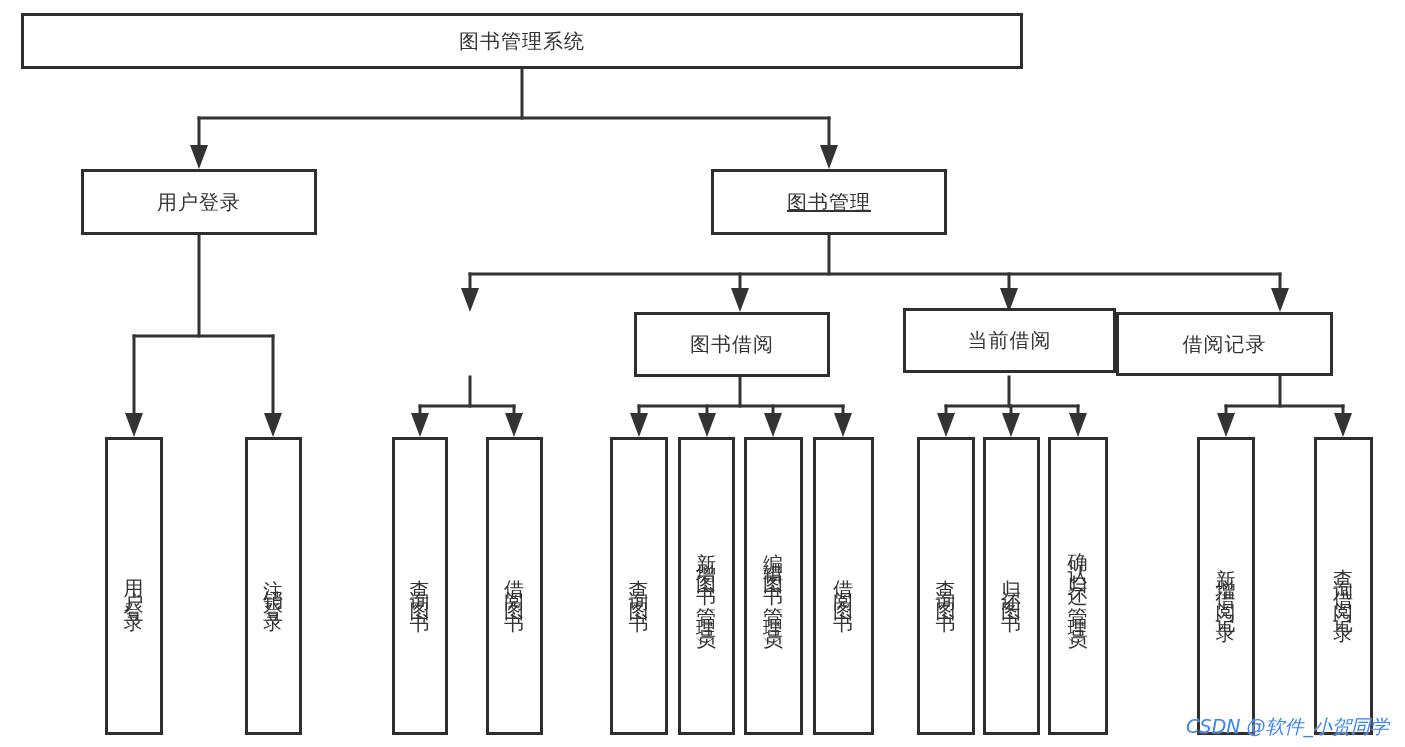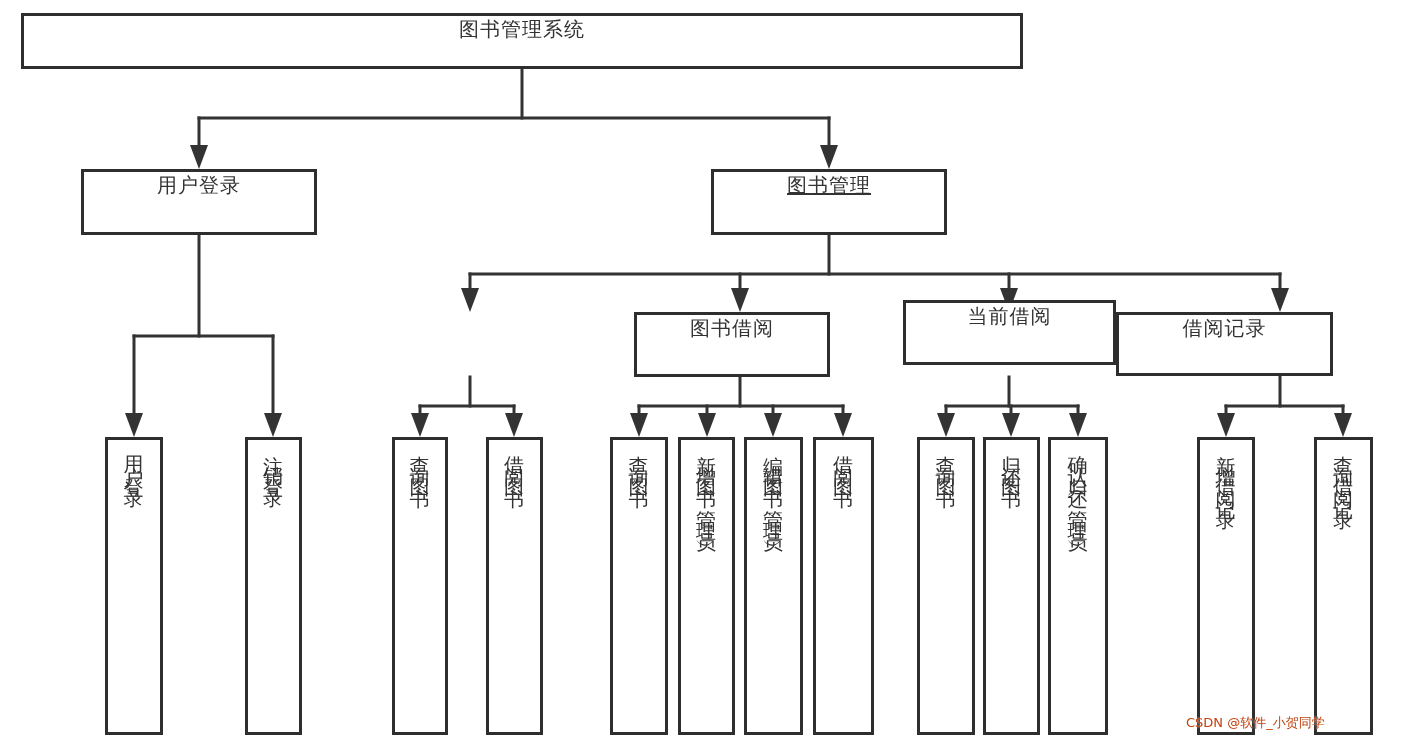--- a/index.html
+++ b/index.html
@@ -15,21 +15,21 @@
     position: absolute;
     left: 0; top: 0;
     width: 1405px; height: 747px;
   }
   .node {
     position: absolute;
     box-sizing: border-box;
     border: 3px solid #2e2e2e;
     background: #ffffff;
     display: flex;
-    align-items: flex-start;
+    align-items: center;
     justify-content: center;
     color: #333333;
   }
   .node.h {
     font-size: 20px;
     letter-spacing: 1px;
     white-space: nowrap;
   }
   .node.v {
     font-size: 20px;
@@ -38,24 +38,25 @@
     writing-mode: vertical-rl;
     text-orientation: mixed;
     letter-spacing: 11px;
     line-height: 1;
     white-space: nowrap;
   }
   #watermark {
     position: absolute;
     left: 1186px;
     top: 714px;
-    font-size: 13px;
-    color: #c2410c;
+    font-size: 19px;
+    color: #3b82f6;
     white-space: nowrap;
     text-shadow: 0 0 2px #ffffff;
+    font-style: italic;
   }
 </style>
 </head>
 <body>
 
 <div id="canvas">
 
   <svg id="connectors" viewBox="0 0 1405 747" xmlns="http://www.w3.org/2000/svg">
       <line x1="522" y1="69" x2="522" y2="118" stroke="#333333" stroke-width="3" stroke-linecap="square"></line>
       <line x1="199" y1="118" x2="829" y2="118" stroke="#333333" stroke-width="3" stroke-linecap="square"></line>
@@ -118,21 +119,21 @@
   <div class="node h" style="left:81px; top:169px; width:236px; height:66px;">
     <span>用户登录</span>
   </div>
   <div class="node h" style="left:711px; top:169px; width:236px; height:66px;text-decoration:underline;">
     <span>图书管理</span>
   </div>
 
   <div class="node h" style="left:634px; top:312px; width:196px; height:65px;">
     <span>图书借阅</span>
   </div>
-  <div class="node h" style="left:903px; top:300px; width:213px; height:65px;">
+  <div class="node h" style="left:903px; top:308px; width:213px; height:65px;">
     <span>当前借阅</span>
   </div>
   <div class="node h" style="left:1116px; top:312px; width:217px; height:64px;">
     <span>借阅记录</span>
   </div>
 
   <div class="node v" style="left:105px; top:437px; width:58px; height:298px;">
     <span class="vtext">用户登录</span>
   </div>
   <div class="node v" style="left:245px; top:437px; width:57px; height:298px;">

